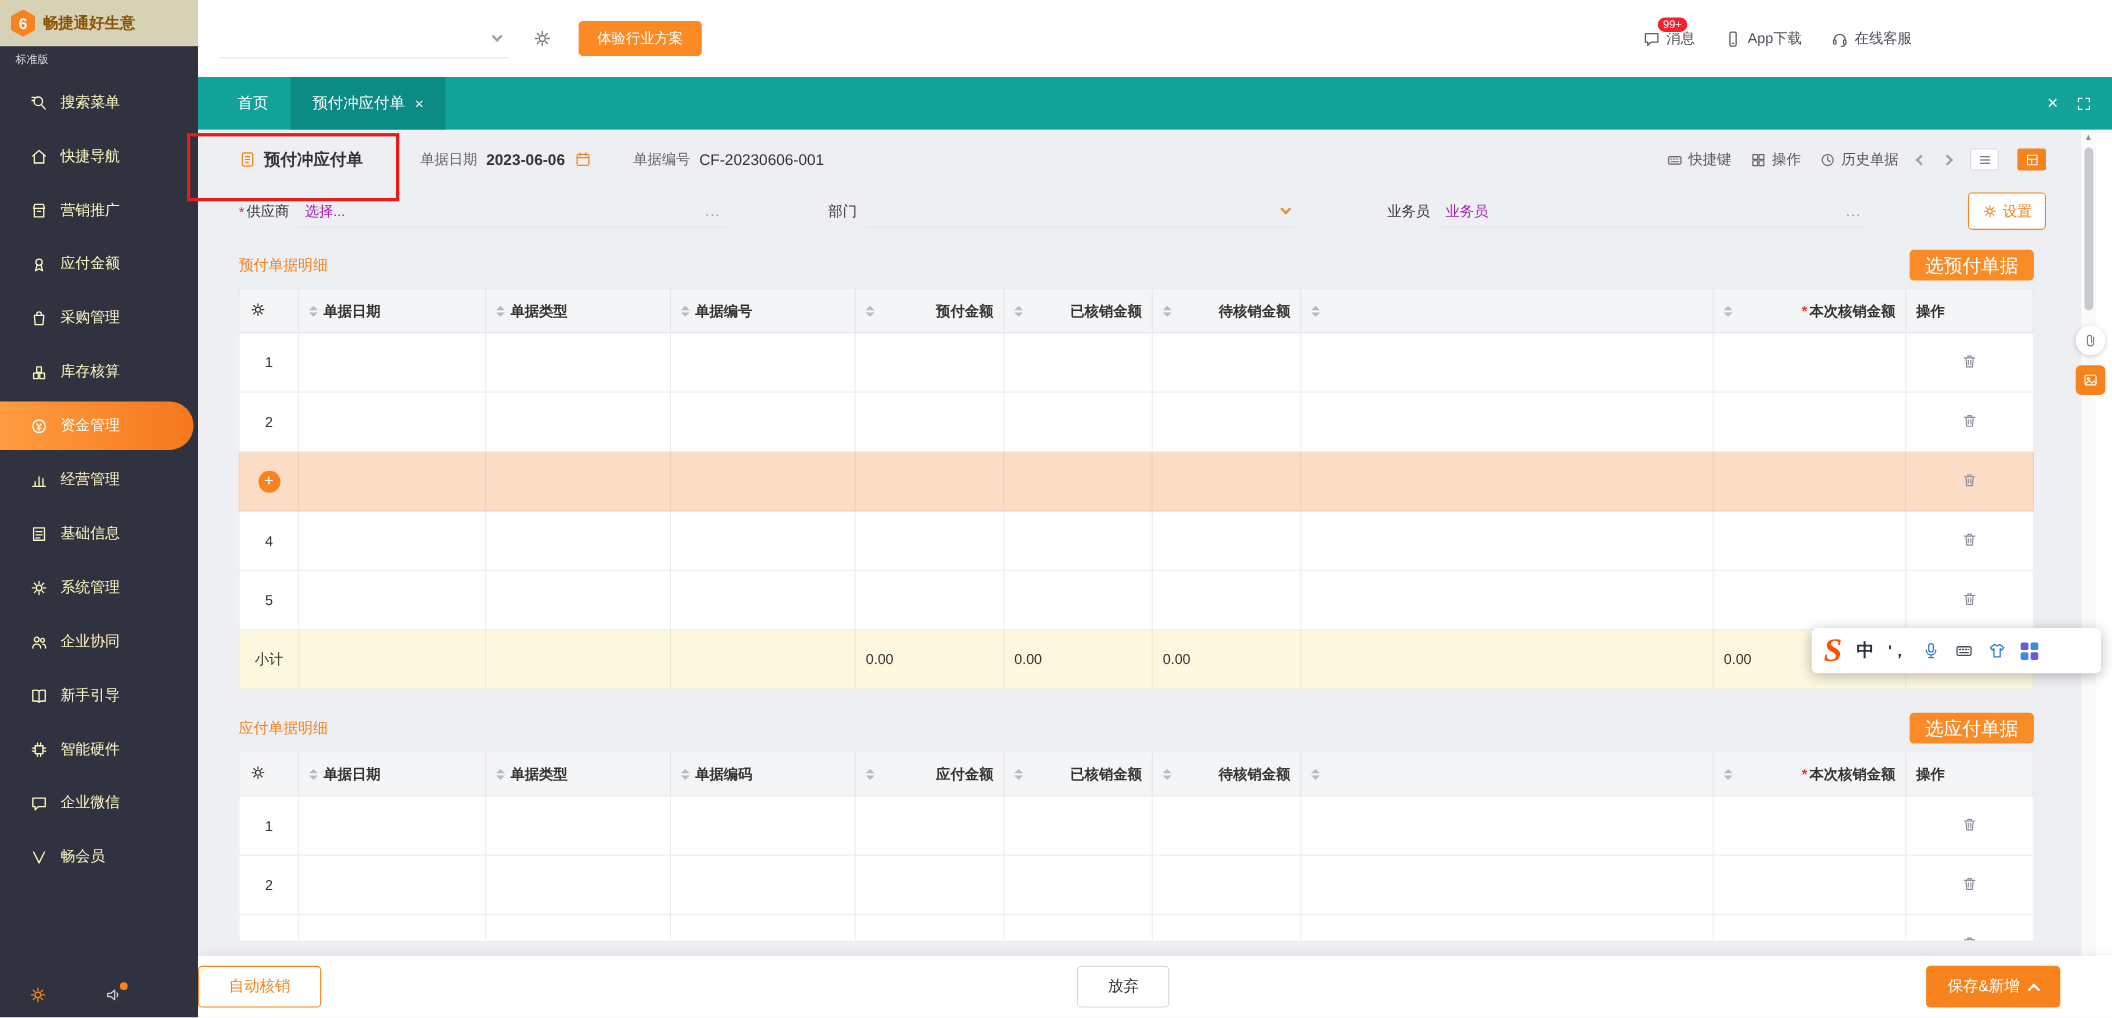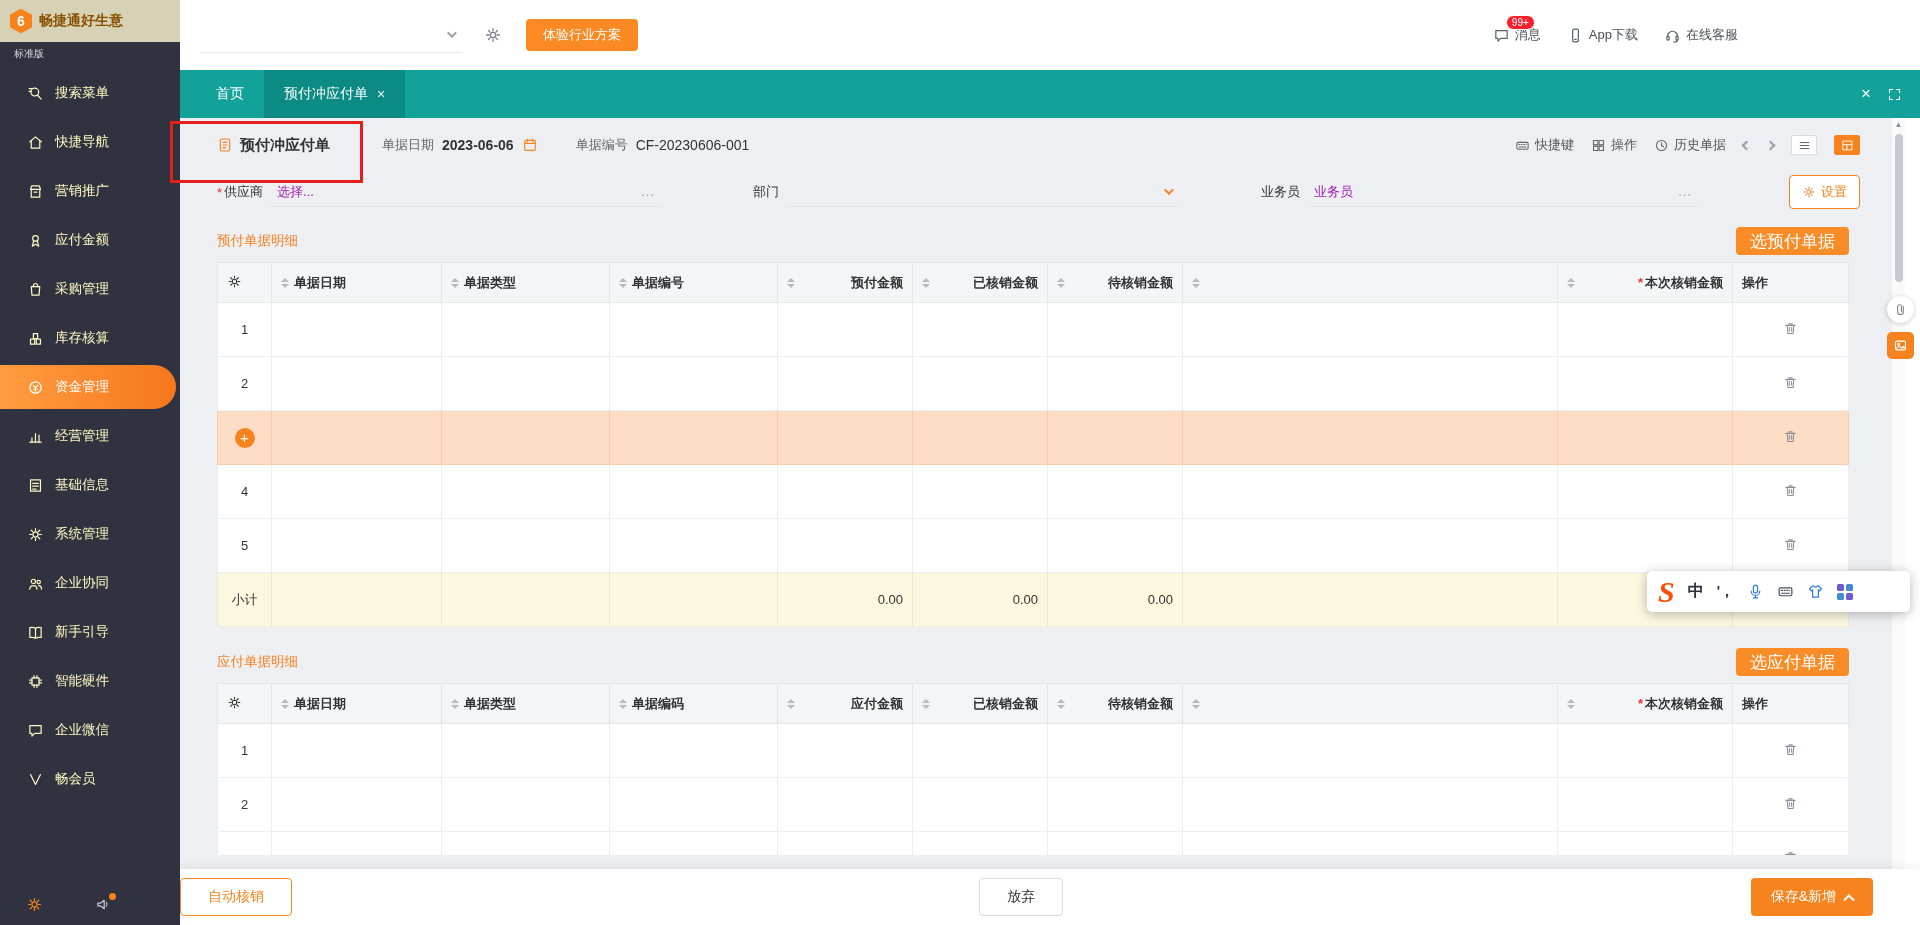--- a/index.html
+++ b/index.html
@@ -101,21 +101,21 @@
   .tbl-wrap { margin:0 71px 0 37px; background:#fff; }
   .tbl-wrap.clip { height:172px; overflow:hidden; }
   table.grid { width:100%; border-collapse:collapse; table-layout:fixed; }
   table.grid th { height:40px; background:#F4F5F7; border:1px solid #E4E6E9; font-size:13px; color:#333;
     font-weight:bold; padding:0 9px; text-align:left; }
   table.grid td { height:54px; border:1px solid #ECEEF0; font-size:13px; color:#333; padding:0 9px; background:#fff; }
   th.col-gear, td.col-num { text-align:center; color:#666; padding:0; }
   th.col-gear { color:#7A7F88; }
   th.col-action { text-align:center; }
   td.col-action { text-align:center; }
-  td.col-money { text-align:right; }
+  td.col-money { }
   .th-inner { display:flex; align-items:center; gap:5px; }
   .th-inner.between { justify-content:space-between; }
   .sort { display:inline-flex; flex-direction:column; gap:2px; cursor:pointer; }
   .sort::before { content:""; border-left:4px solid transparent; border-right:4px solid transparent; border-bottom:4px solid #B6BAC2; }
   .sort::after  { content:""; border-left:4px solid transparent; border-right:4px solid transparent; border-top:4px solid #B6BAC2; }
   tr.add-row td { background:#FBDCC4; border-color:#F3CDB0; }
   .add-btn { display:inline-block; width:20px; height:20px; border-radius:50%; background:#F7831E; color:#fff;
     font-size:15px; line-height:19px; text-align:center; cursor:pointer; }
   .del { display:inline-flex; color:#8A8F99; cursor:pointer; }
   .del .icon { width:15px; height:15px; }

